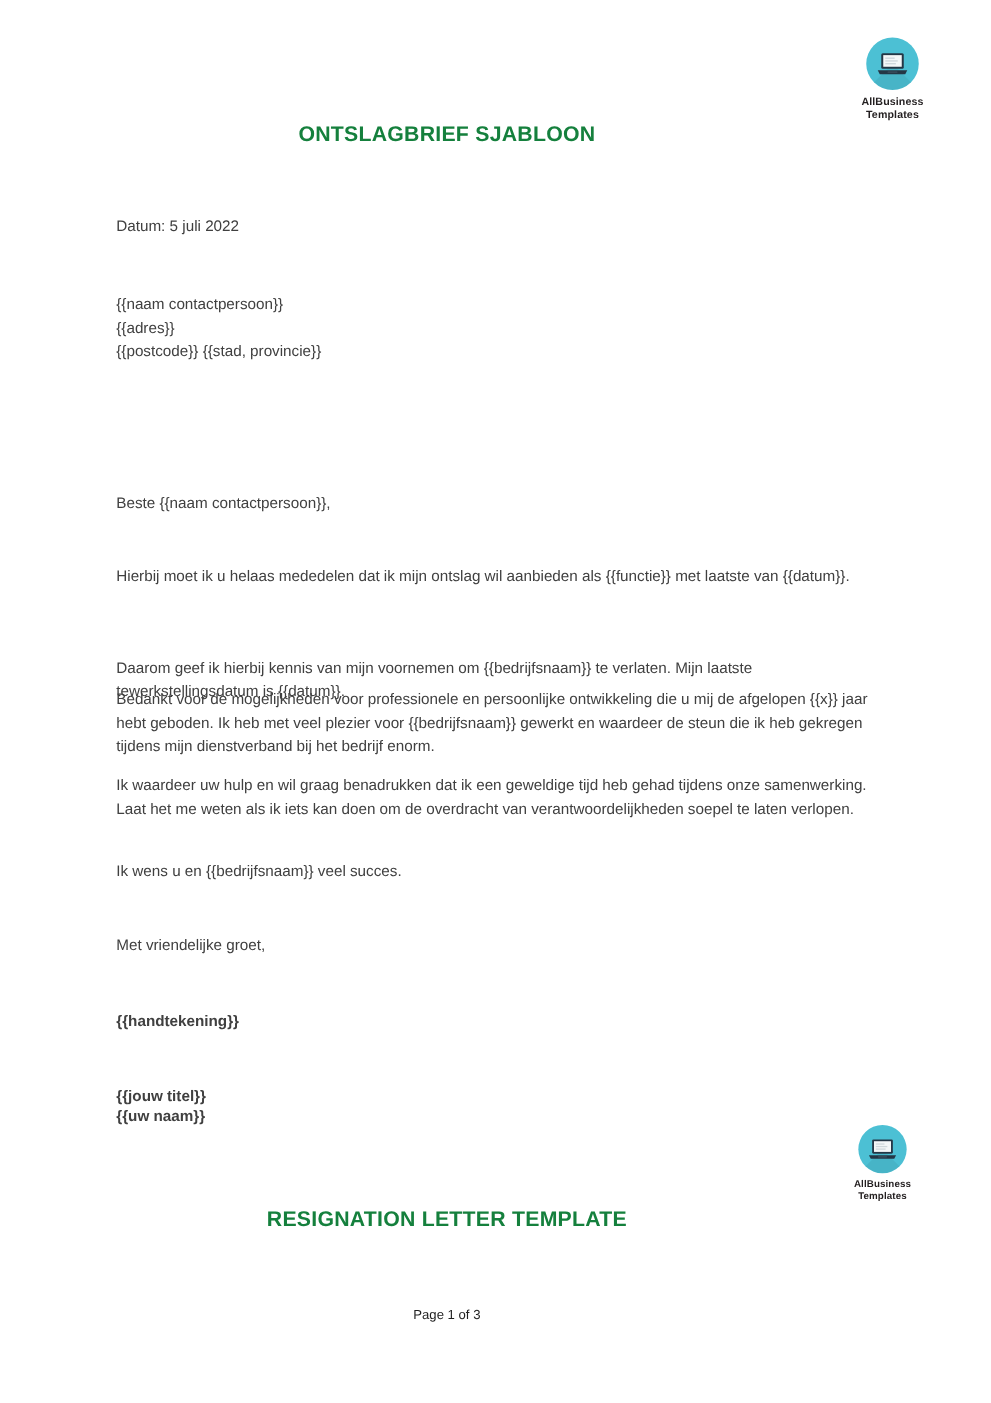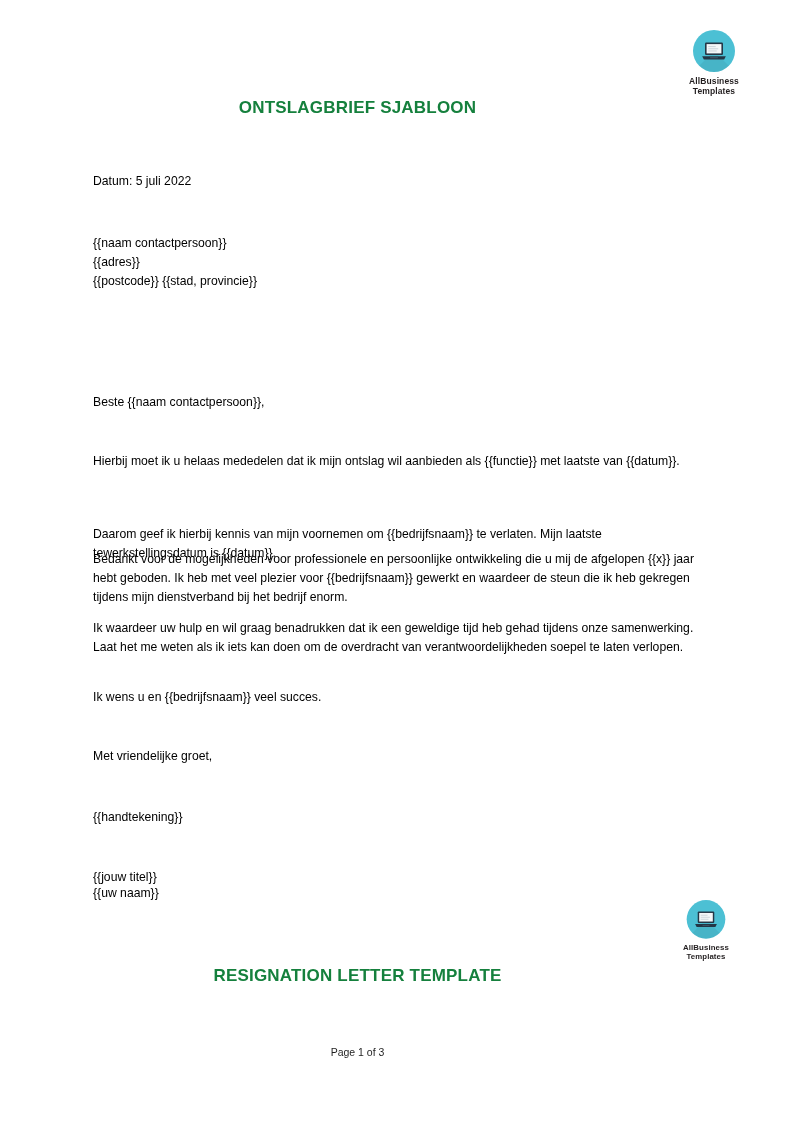--- a/index.html
+++ b/index.html
@@ -80,32 +80,33 @@
     font-size: 17px;
     font-weight: bold;
     color: #15803d;
     letter-spacing: 0.2px;
   }
   .doc-title-nl { top: 98px; }
   .doc-title-en { top: 966px; }
   .line, .para {
     font-size: 12.2px;
     line-height: 19px;
-    color: #000000;
+    color: #404040;
     margin: 0;
   }
   .abs {
     position: absolute;
     left: 93px;
     width: 604px;
   }
   .abs-narrow {
     position: absolute;
     left: 93px;
     width: 430px;
+    font-weight: bold;
   }
 
   .bold { font-weight: bold; }
 
   
   .footer {
     position: absolute;
     left: 0;
     right: 0;
     top: 1046px;

